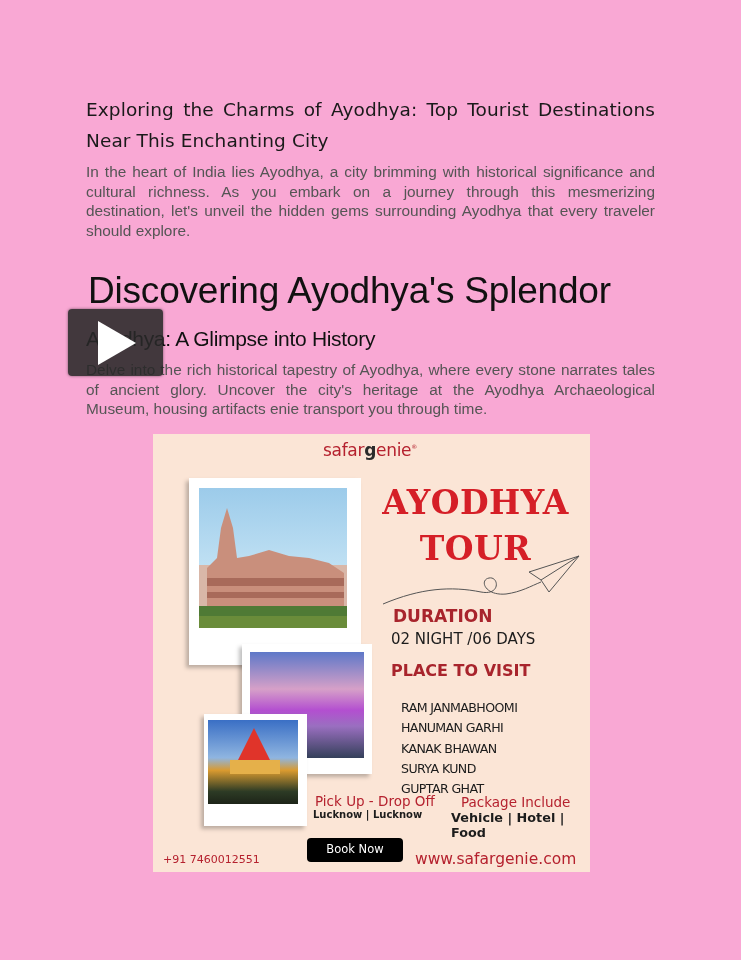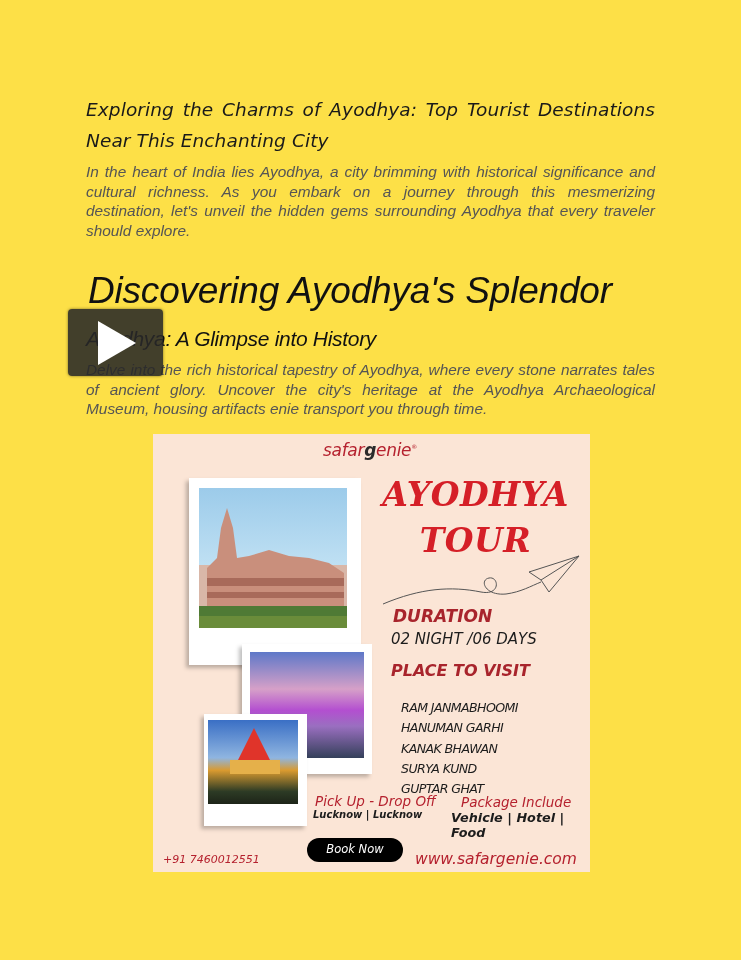--- a/index.html
+++ b/index.html
@@ -1,49 +1,49 @@
 <!DOCTYPE html>
 <html><head>
 <meta charset="utf-8">
 <style>
   html, body { margin:0; padding:0; background:#ffffff; }
   body { width:741px; height:960px; position:relative; overflow:hidden; font-family:"Liberation Sans", sans-serif; }
-  .page { position:absolute; left:0; top:0; width:741px; height:960px; background:#fde047;font-style:italic; }
+  .page { position:absolute; left:0; top:0; width:741px; height:960px; background:#f9a8d4; }
 
   .doc-title { position:absolute; left:86px; top:94px; width:569px; font-family:"DejaVu Sans", sans-serif; font-size:18.5px; line-height:31px; color:#1a1a1a; text-align:justify; text-align-last:left; letter-spacing:0.1px; }
   .intro { position:absolute; left:86px; top:162px; width:569px; font-size:15.4px; line-height:19.6px; color:#555; text-align:justify; }
 
   .h1 { position:absolute; left:88px; top:270px; font-size:37px; color:#111; letter-spacing:-0.2px; }
   .h2 { position:absolute; left:86px; top:327px; font-size:21px; color:#111; letter-spacing:-0.3px; }
   .body2 { position:absolute; left:86px; top:360px; width:569px; font-size:15.4px; line-height:19.6px; color:#555; text-align:justify; }
 
   .play { position:absolute; left:68px; top:309px; width:95px; height:67px; background:rgba(40,40,40,0.88); border-radius:4px; box-shadow:0 0 3px rgba(0,0,0,0.5); display:flex; align-items:center; justify-content:center; cursor:pointer; }
   .play svg { display:block; }
 
   
   .flyer { position:absolute; left:153px; top:434px; width:437px; height:438px; background:#fbe5d6; overflow:hidden; }
   .logo { position:absolute; left:170px; top:6px; font-family:"DejaVu Sans", sans-serif; font-size:17px; color:#b5212e; letter-spacing:-0.3px; }
   .logo .g { color:#2a2a2a; font-weight:bold; }
   .logo sup { font-size:6px; }
-  .tour-title { position:absolute; left:215px; top:38px; width:215px; text-align:center; font-family:"DejaVu Serif", serif; font-weight:bold; color:#d51f27; font-size:33px; line-height:46px; letter-spacing:0.5px; }
+  .tour-title { position:absolute; left:215px; top:46px; width:215px; text-align:center; font-family:"DejaVu Serif", serif; font-weight:bold; color:#d51f27; font-size:33px; line-height:46px; letter-spacing:0.5px; }
   .plane { position:absolute; left:228px; top:118px; }
 
   .lbl { position:absolute; font-family:"DejaVu Sans", sans-serif; font-weight:bold; color:#a8242c; }
   .val { position:absolute; font-family:"DejaVu Sans", sans-serif; color:#1c1c1c; }
   .dur-label { left:240px; top:172px; font-size:17px; }
   .dur-val { left:238px; top:196px; font-size:15px; }
   .place-label { left:238px; top:227px; font-size:16px; }
   .places { position:absolute; left:240px; top:256px; font-family:"DejaVu Sans", sans-serif; font-size:12.6px; line-height:20.3px; color:#1c1c1c; letter-spacing:-0.6px; margin:8px; padding:0; list-style:none; }
 
   .pick-label { left:162px; top:359px; font-size:13.5px; font-weight:normal; color:#b5212e; }
   .pick-val { left:160px; top:375px; font-size:10px; font-weight:bold; color:#1c1c1c; }
   .pkg-label { left:308px; top:360px; font-size:13.5px; font-weight:normal; color:#b5212e; }
   .pkg-val { left:298px; top:376px; font-size:12.8px; font-weight:bold; color:#1c1c1c; }
 
-  .book { position:absolute; left:154px; top:404px; width:96px; height:24px; background:#000; border-radius:12px; color:#fff; font-family:"DejaVu Sans", sans-serif; font-size:11.5px; text-align:center; line-height:23px; cursor:pointer; }
+  .book { position:absolute; left:154px; top:404px; width:96px; height:24px; background:#000; border-radius:4px; color:#fff; font-family:"DejaVu Sans", sans-serif; font-size:11.5px; text-align:center; line-height:23px; cursor:pointer; }
   .phone { position:absolute; left:10px; top:419px; font-family:"DejaVu Sans", sans-serif; font-size:11px; color:#b5212e; }
   .web { position:absolute; left:262px; top:416px; font-family:"DejaVu Sans", sans-serif; font-size:15.5px; color:#b5212e; }
 
   .photo { position:absolute; background:#fff; box-shadow:-3px 3px 4px rgba(0,0,0,0.25); }
   .photo .img { position:absolute; overflow:hidden; }
   .p1 { left:36px; top:44px; width:172px; height:187px; }
   .p1 .img { left:10px; top:10px; width:148px; height:140px; background:linear-gradient(#9ccbea 0%, #bfe0f3 55%, #d9b7a8 55%); }
   .p2 { left:89px; top:210px; width:130px; height:130px; }
   .p2 .img { left:8px; top:8px; width:114px; height:106px; background:linear-gradient(#5e78c8 0%, #d6a0c8 35%, #b34fd0 55%, #9a6fc0 70%, #34405a 100%); }
   .p3 { left:51px; top:280px; width:103px; height:112px; }

